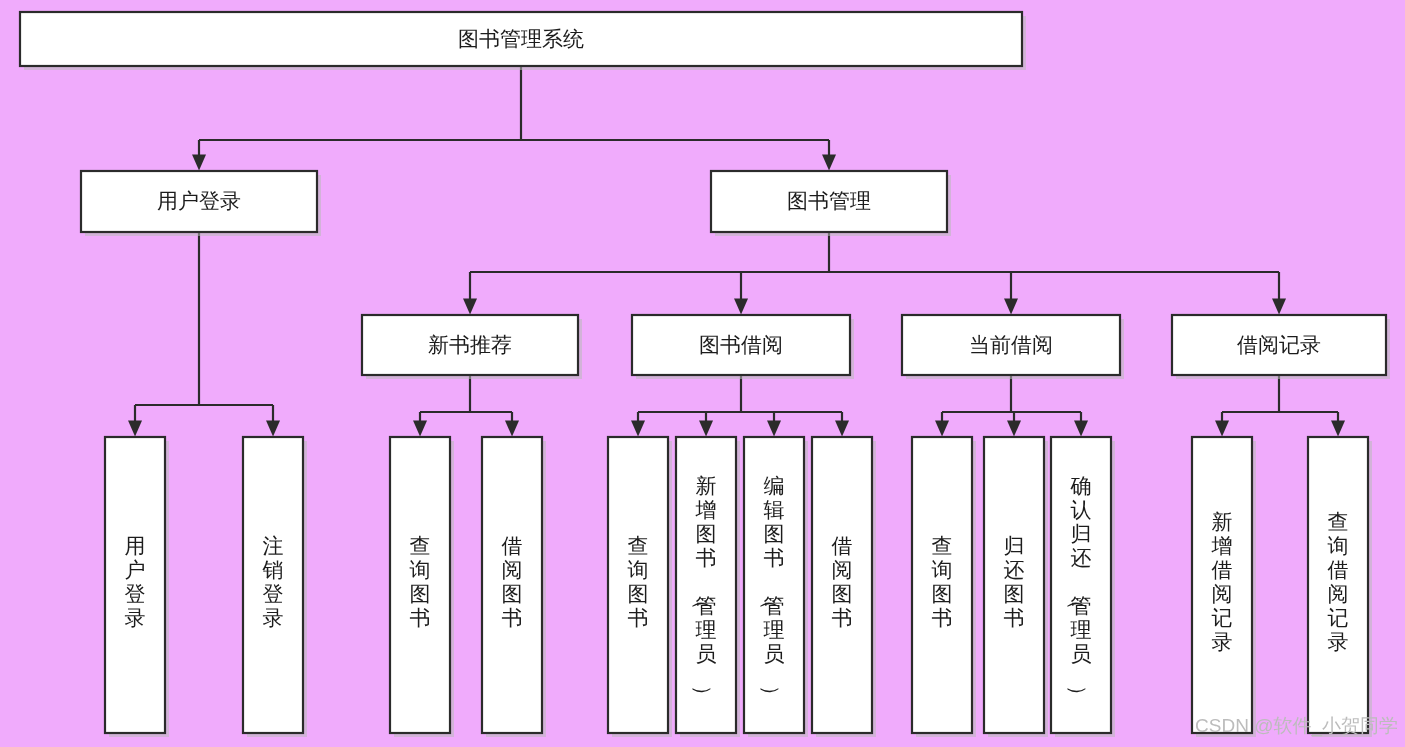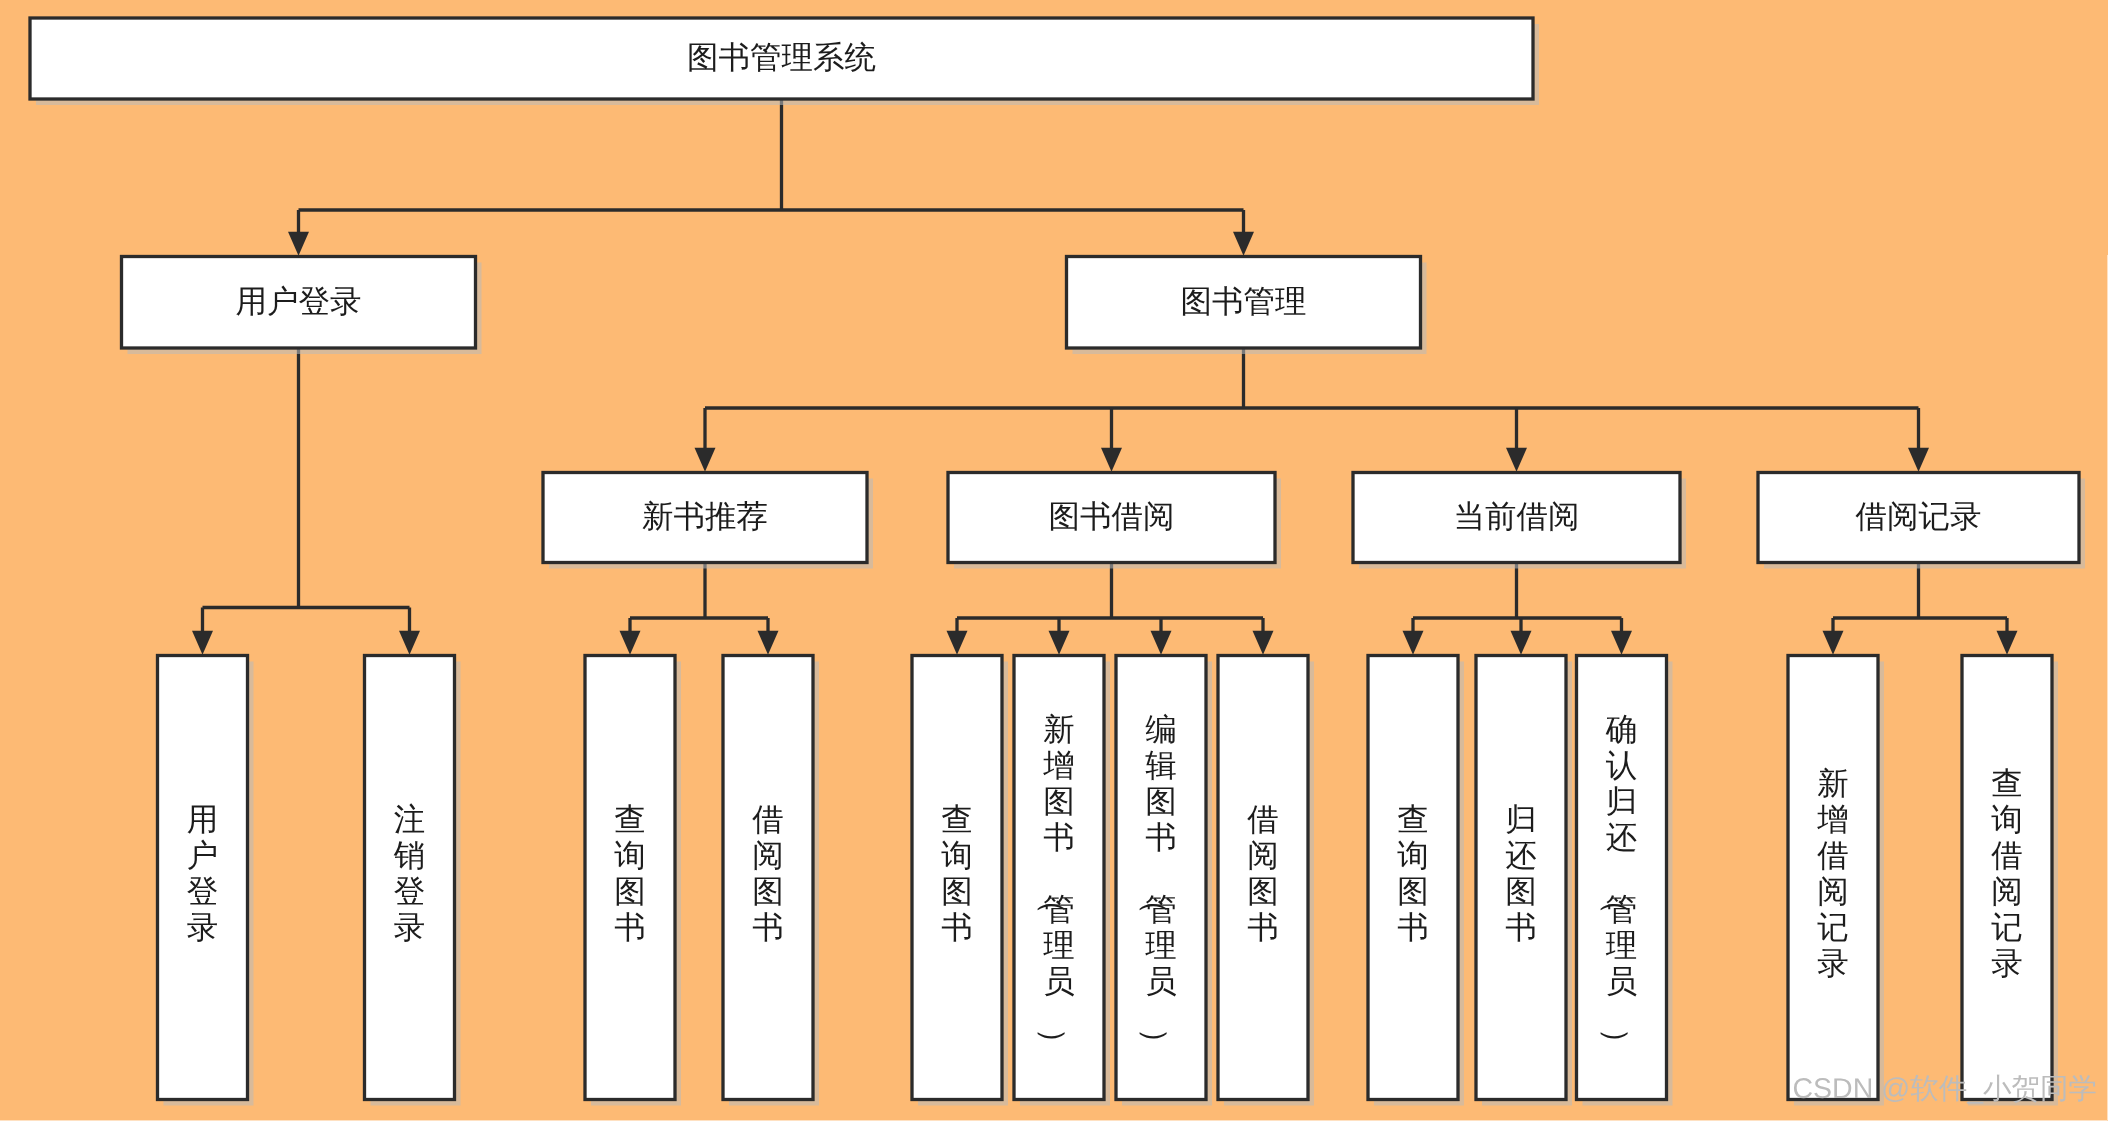--- a/index.html
+++ b/index.html
@@ -7,21 +7,21 @@
     padding: 0;
     background: #ffffff;
   }
   body {
     font-family: "Liberation Sans", "DejaVu Sans", sans-serif;
   }
   #diagram-root {
     position: relative;
     width: 1405px;
     height: 747px;
-    background: #fdba74;
+    background: #f0abfc;
     overflow: hidden;
   }
   svg.diagram-canvas {
     position: absolute;
     left: 0;
     top: 0;
     width: 1405px;
     height: 747px;
     display: block;
   }

